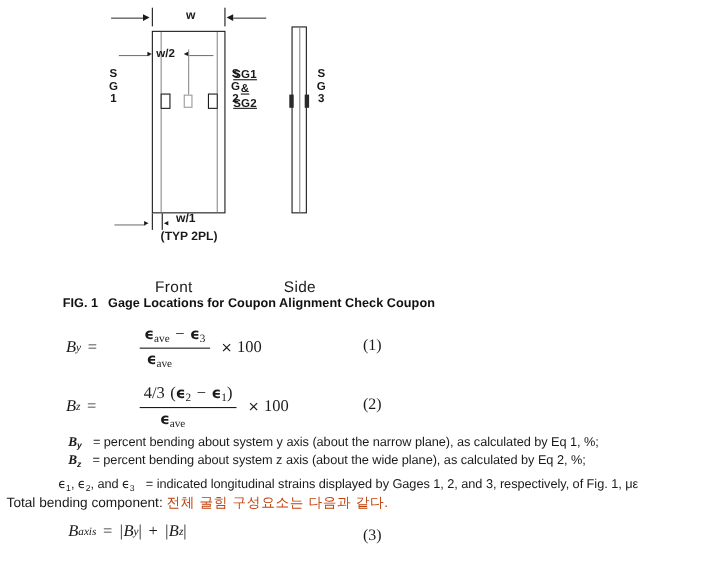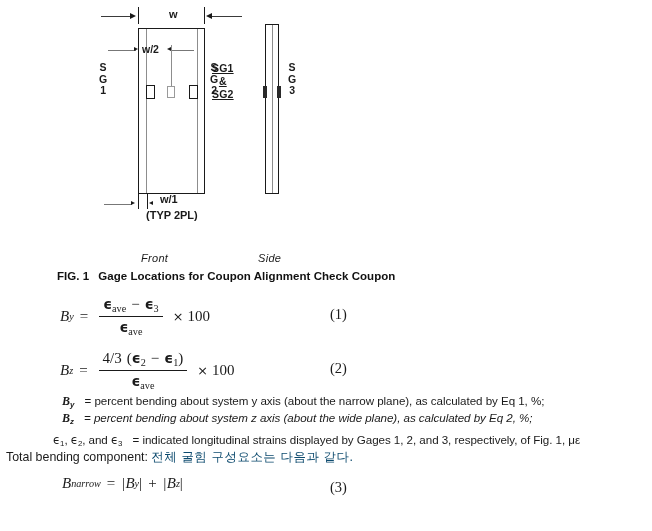--- a/index.html
+++ b/index.html
@@ -102,25 +102,24 @@
   }
 
   
   #caption-block {
     position: absolute;
     left: 0; top: 248px;
     width: 652px;
   }
   .viewlabel {
     position: absolute;
-    font-size: 11px;
+    font-size: 14px;
     font-family: "Liberation Sans", sans-serif;
     color: #1a1a1a;
     letter-spacing: 0.3px;
-    font-style: italic;
   }
   #fig-caption {
     position: absolute;
     left: 57px; top: 22px;
     font-size: 11.5px;
     font-weight: bold;
     color: #111;
     letter-spacing: 0.05px;
     white-space: nowrap;
   }
@@ -181,20 +180,21 @@
     flex-direction: column;
     align-items: center;
     justify-content: center;
     vertical-align: middle;
     margin: 0 5px;
     line-height: 1.15;
   }
   .frac .top {
     padding: 0 4px 1px 4px;
     border-bottom: 1.2px solid #1a1a1a;
+    margin-left: 28px;
   }
   .frac .bot {
     padding: 2px 4px 0 4px;
   }
 
   .times {
     font-family: "DejaVu Sans", sans-serif;
     font-size: 0.85em;
     margin: 0 4px 0 5px;
   }
@@ -226,21 +226,21 @@
   }
 
   .ko-line {
     position: absolute;
     font-family: "Liberation Sans", sans-serif;
     font-size: 12.4px;
     color: #1a1a1a;
     white-space: nowrap;
   }
   .ko {
-    color: #0c4a6e;
+    color: #c2410c;
     letter-spacing: 0.6px;
   }
 </style>
 </head>
 <body>
 
 <div id="figure">
 
   <div class="hline" style="left:101px; top:16px; width:30px;"></div>
   <div class="arrow right" style="left:130px; top:12.5px;"></div>
@@ -354,21 +354,21 @@
   <div style="position:relative; height:17px;">
     <div class="defline" style="left:62px; top:0;">
       <span class="var">B</span><span class="sub" style="font-weight:bold;">y</span>
       <span style="margin-left:7px;">= percent bending about system y axis (about the narrow plane), as calculated by Eq 1, %;</span>
     </div>
   </div>
 
   <div style="position:relative; height:22px;">
     <div class="defline" style="left:62px; top:0;">
       <span class="var">B</span><span class="sub" style="font-weight:bold;">z</span>
-      <span style="margin-left:7px;font-style:italic;">= percent bending about system z axis (about the wide plane), as calculated by Eq 2, %;</span>
+      <span style="margin-left:7px;">= percent bending about system z axis (about the wide plane), as calculated by Eq 2, %;</span>
     </div>
   </div>
 
   <div style="position:relative; height:16px;">
     <div class="strainline" style="left:53px; top:0;">
       <span class="eps">ϵ</span><span class="subr">1</span><span>,</span>
       <span class="eps">ϵ</span><span class="subr">2</span><span>, and</span>
       <span class="eps">ϵ</span><span class="subr">3</span>
       <span style="margin-left:7px;">= indicated longitudinal strains displayed by Gages 1, 2, and 3, respectively, of Fig. 1, με</span>
     </div>
@@ -378,21 +378,21 @@
   <div style="position:relative; height:22px;">
     <div class="ko-line" style="left:6px; top:0;">
       <span>Total bending component:</span>
       <span class="ko">전체 굴힘 구성요소는 다음과 같다.</span>
     </div>
   </div>
 
   <div class="eqrow" style="height:34px;">
     <div class="eq" style="top:4px; left:62px;">
       <span class="var">B</span>
-        <span class="sub">narrow</span>
+        <span class="sub">axis</span>
       <span style="margin:0 6px;">=</span>
       <span class="var">|B</span>
         <span class="sub">y</span>
         <span>|</span>
       <span style="margin:0 6px;">+</span>
       <span class="var">|B</span>
         <span class="sub">z</span>
         <span>|</span>
     </div>
     <div class="eqnum" style="top:8px;">(3)</div>

